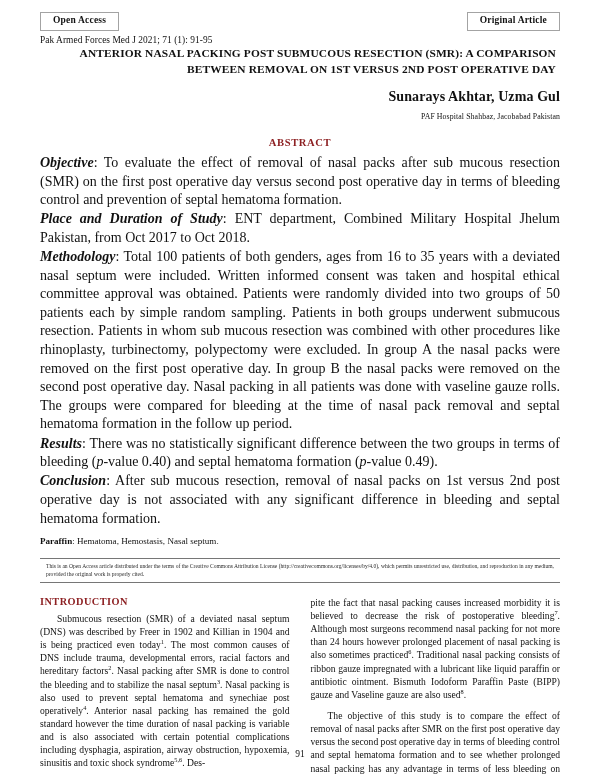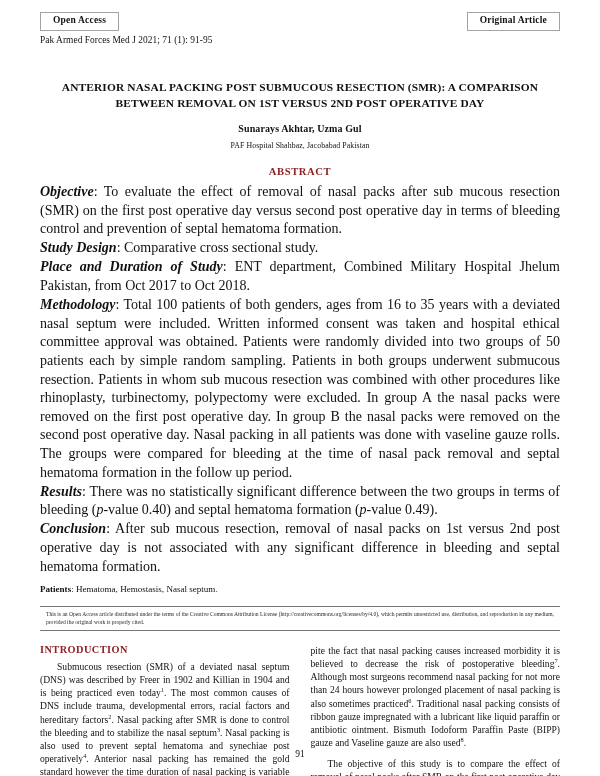--- a/index.html
+++ b/index.html
@@ -42,32 +42,31 @@
     display: flex;
     justify-content: space-between;
     align-items: baseline;
     margin-top: 4px;
     font-size: 9.4px;
     letter-spacing: 0.05px;
   }
 
   
   .title-block {
-    margin-top: 34px;
-    text-align: center;
+    text-align: right;
   }
   .article-title {
     font-size: 11.4px;
     font-weight: bold;
     line-height: 1.45;
     letter-spacing: 0.15px;
     margin: 0 4px;
   }
   .authors {
-    font-size: 10px;
+    font-size: 14px;
     font-weight: bold;
     margin-top: 11px;
     letter-spacing: 0.1px;
   }
   .affiliation {
     font-size: 7.8px;
     margin-top: 7px;
     letter-spacing: 0.1px;
   }
 
@@ -196,31 +195,30 @@
   <div class="title-block">
     <div class="article-title">ANTERIOR NASAL PACKING POST SUBMUCOUS RESECTION (SMR): A COMPARISON BETWEEN REMOVAL ON 1ST VERSUS 2ND POST OPERATIVE DAY</div>
     <div class="authors">Sunarays Akhtar, Uzma Gul</div>
     <div class="affiliation">PAF Hospital Shahbaz, Jacobabad Pakistan</div>
   </div>
 
   <div class="abstract-heading">ABSTRACT</div>
 
   <p class="abs-para"><span class="abs-label">Objective</span><span>: To evaluate the effect of removal of nasal packs after sub mucous resection (SMR) on the first post operative day versus second post operative day in terms of bleeding control and prevention of septal hematoma formation.</span></p>
 
-  <p class="abs-para"><span class="abs-label">Study Design</span><span>: Comparative cross sectional study.</span></p>
 
   <p class="abs-para"><span class="abs-label">Place and Duration of Study</span><span>: ENT department, Combined Military Hospital Jhelum Pakistan, from Oct 2017 to Oct 2018.</span></p>
 
   <p class="abs-para"><span class="abs-label">Methodology</span><span>: Total 100 patients of both genders, ages from 16 to 35 years with a deviated nasal septum were included. Written informed consent was taken and hospital ethical committee approval was obtained. Patients were randomly divided into two groups of 50 patients each by simple random sampling. Patients in both groups underwent submucous resection. Patients in whom sub mucous resection was combined with other procedures like rhinoplasty, turbinectomy, polypectomy were excluded. In group A the nasal packs were removed on the first post operative day. In group B the nasal packs were removed on the second post operative day. Nasal packing in all patients was done with vaseline gauze rolls. The groups were compared for bleeding at the time of nasal pack removal and septal hematoma formation in the follow up period.</span></p>
 
   <p class="abs-para"><span class="abs-label">Results</span><span>: There was no statistically significant difference between the two groups in terms of bleeding (</span><em class="ital">p</em><span>-value 0.40) and septal hematoma formation (</span><em class="ital">p</em><span>-value 0.49).</span></p>
 
   <p class="abs-para"><span class="abs-label">Conclusion</span><span>: After sub mucous resection, removal of nasal packs on 1st versus 2nd post operative day is not associated with any significant difference in bleeding and septal hematoma formation.</span></p>
 
-  <p class="kw-para"><span class="abs-label-kw">Patients</span><span>: Hematoma, Hemostasis, Nasal septum.</span></p>
+  <p class="kw-para"><span class="abs-label-kw">Paraffin</span><span>: Hematoma, Hemostasis, Nasal septum.</span></p>
 
   <div class="license">This is an Open Access article distributed under the terms of the Creative Commons Attribution License (http://creativecommons.org/licenses/by/4.0), which permits unrestricted use, distribution, and reproduction in any medium, provided the original work is properly cited.</div>
 
   <div class="columns">
 
     <div class="col">
       <div class="section-heading">INTRODUCTION</div>
 
       <p class="body-para"><span>Submucous resection (SMR) of a deviated nasal septum (DNS) was described by Freer in 1902 and Killian in 1904 and is being practiced even today</span><sup>1</sup><span>. The most common causes of DNS include trauma, developmental errors, racial factors and hereditary factors</span><sup>2</sup><span>. Nasal packing after SMR is done to control the bleeding and to stabilize the nasal septum</span><sup>3</sup><span>. Nasal packing is also used to prevent septal hematoma and synechiae post operatively</span><sup>4</sup><span>. Anterior nasal packing has remained the gold standard however the time duration of nasal packing is variable and is also associated with certain potential complications including dysphagia, aspiration, airway obstruction, hypoxemia, sinusitis and toxic shock syndrome</span><sup>5,6</sup><span>. Des-</span></p>
 

